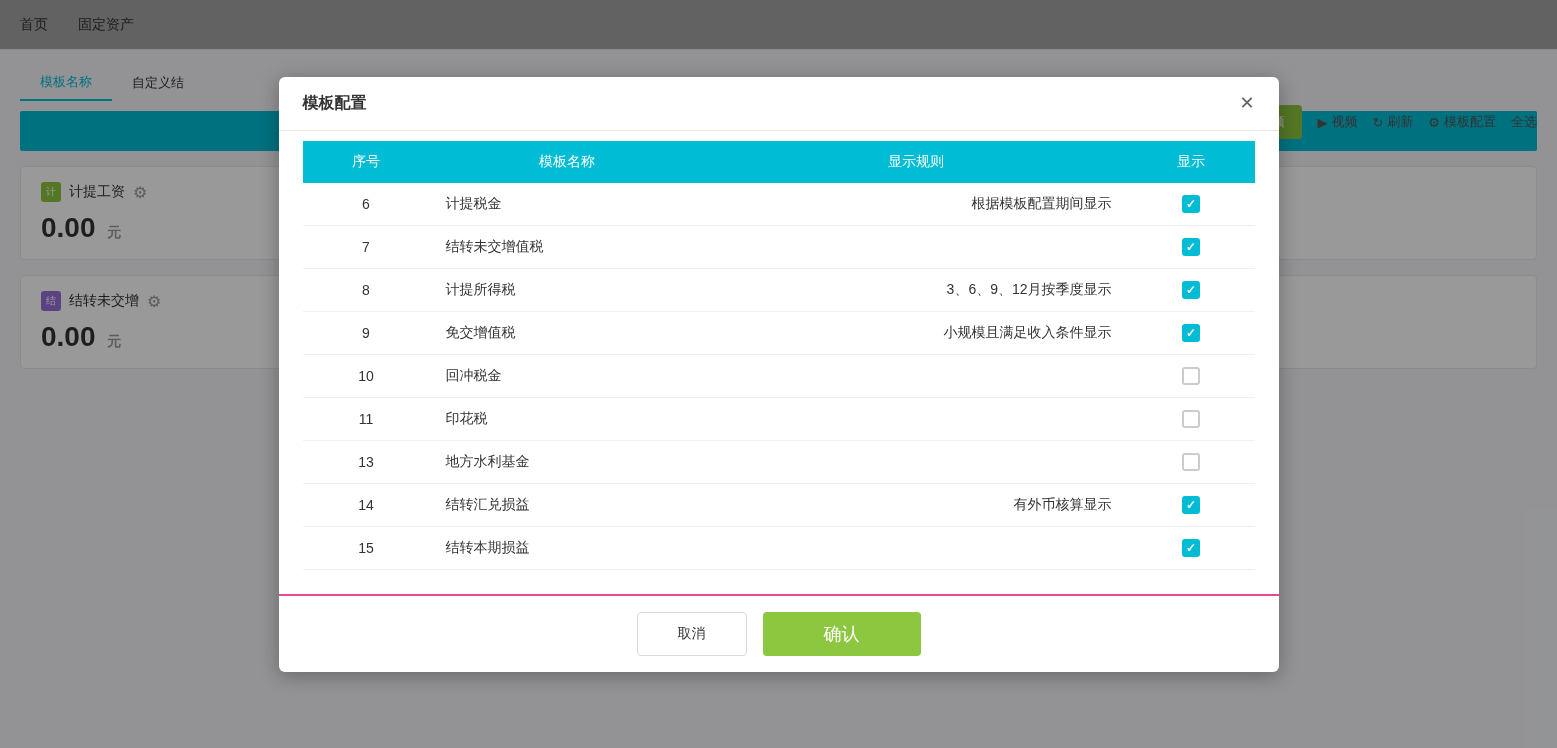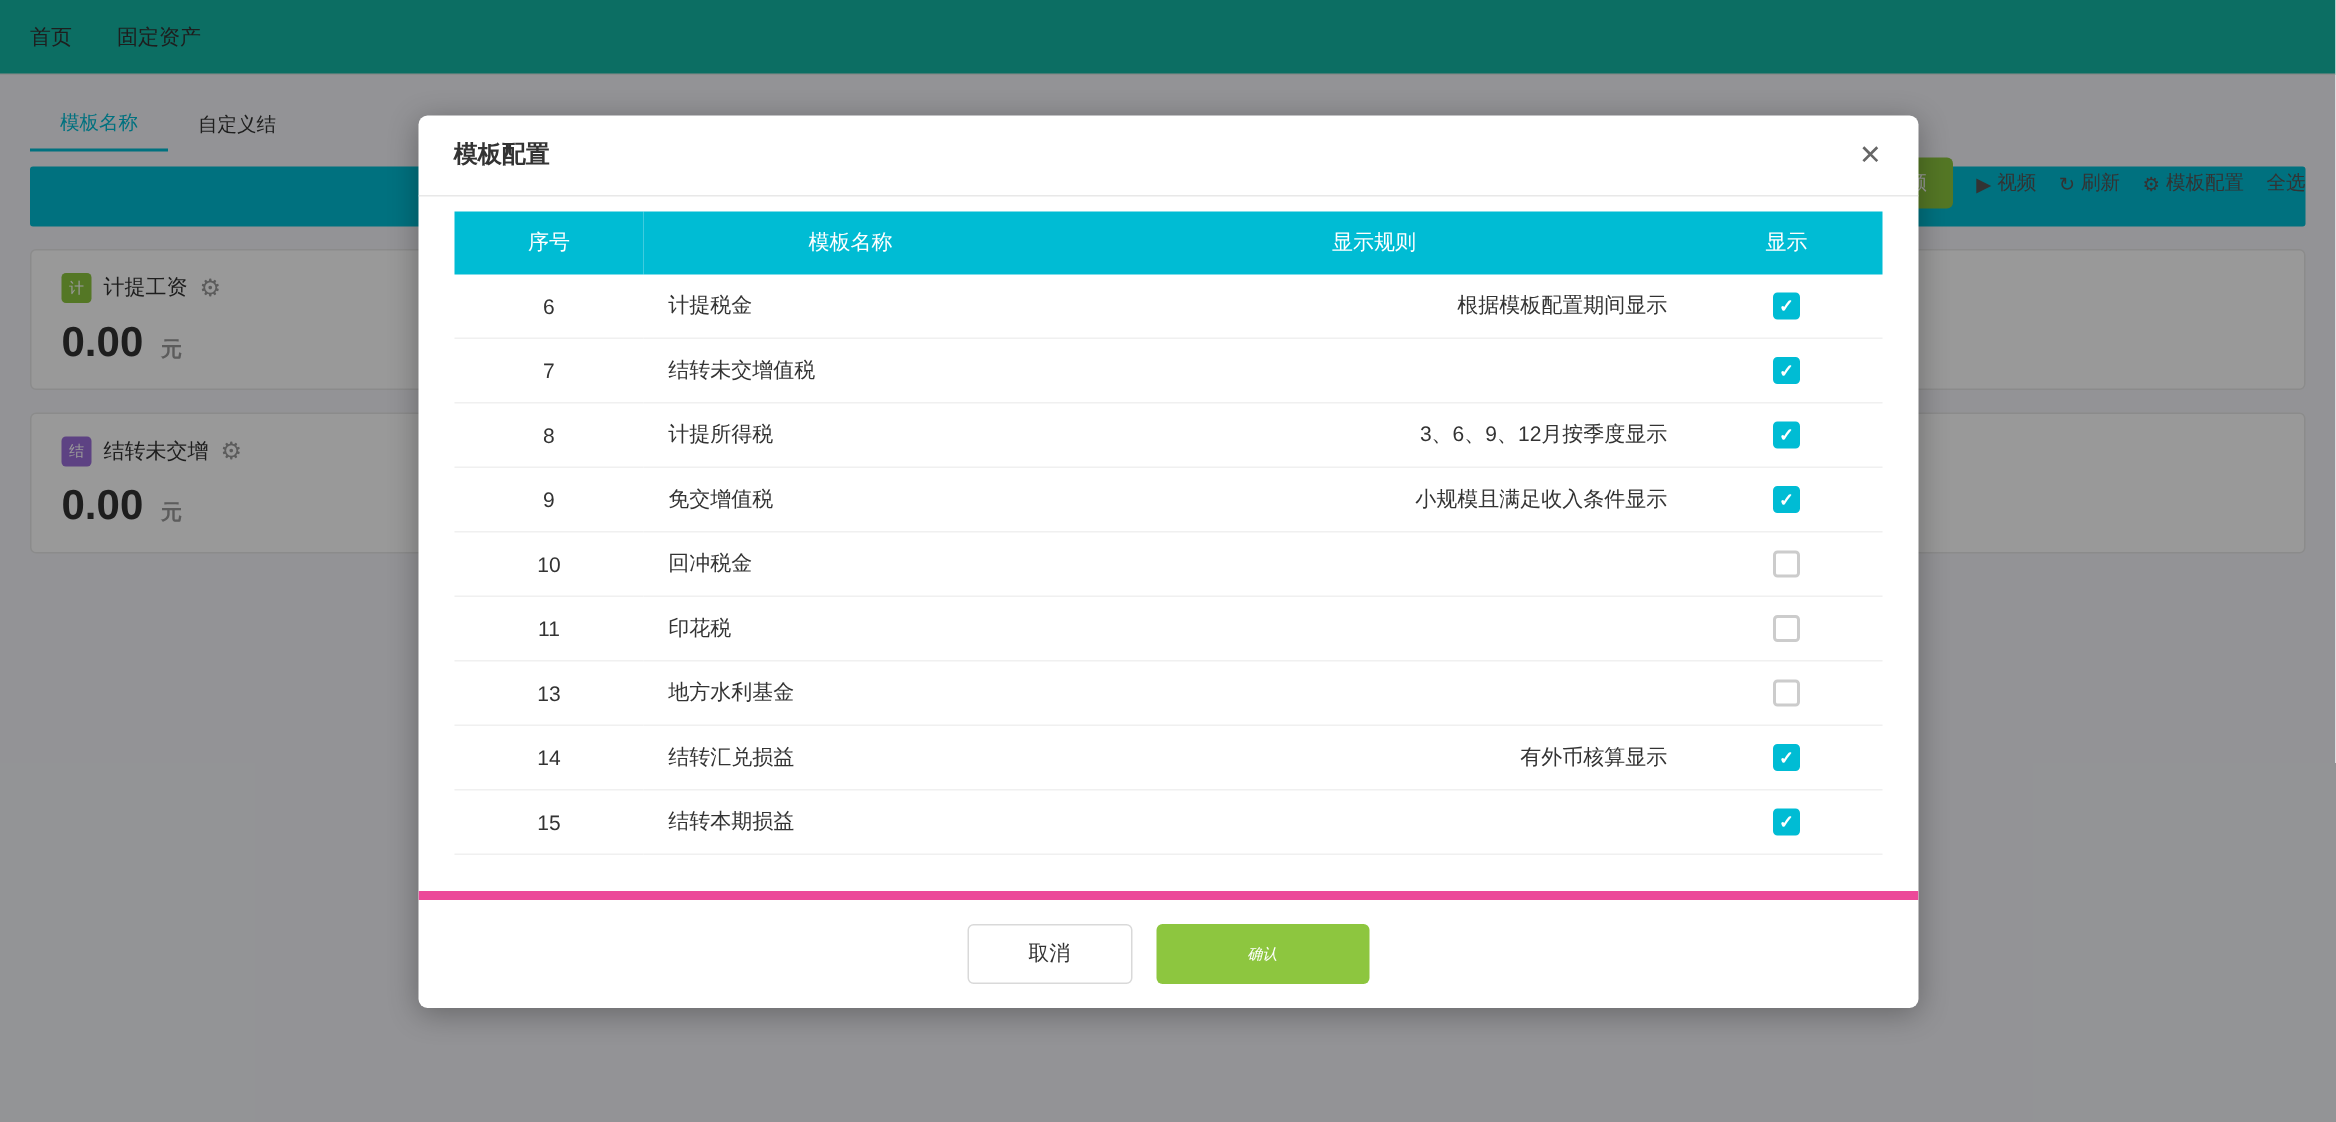--- a/index.html
+++ b/index.html
@@ -14,21 +14,21 @@
 
     
     .bg-page {
       width: 100%;
       height: 100%;
       background: #f5f6fa;
       position: relative;
     }
 
     .top-nav {
-      background: #14b8a6;
+      background: #a3a3a3;
       height: 50px;
       display: flex;
       align-items: center;
       padding: 0 20px;
       gap: 30px;
       border-bottom: 1px solid #e8e8e8;
     }
 
     .nav-item {
       color: #333;
@@ -253,42 +253,41 @@
       font-size: 12px;
       font-weight: bold;
     }
 
     
     .modal-footer {
       padding: 16px 24px;
       display: flex;
       justify-content: center;
       gap: 16px;
-      border-top: 6px solid #ec4899;
+      border-top: 2px solid #ec4899;
     }
 
     .btn-cancel {
       padding: 10px 40px;
       border: 1px solid #d9d9d9;
       background: #fff;
       border-radius: 4px;
       font-size: 14px;
       color: #333;
       cursor: pointer;
     }
 
     .btn-confirm {
       padding: 10px 61px;
       border: none;
       background: #8dc63f;
       border-radius: 4px;
-      font-size: 10px;
+      font-size: 18px;
       color: #fff;
       cursor: pointer;
-      font-style: italic;
     }
 
     
     .modal-body::-webkit-scrollbar {
       width: 6px;
     }
     .modal-body::-webkit-scrollbar-thumb {
       background: #ccc;
       border-radius: 3px;
     }

